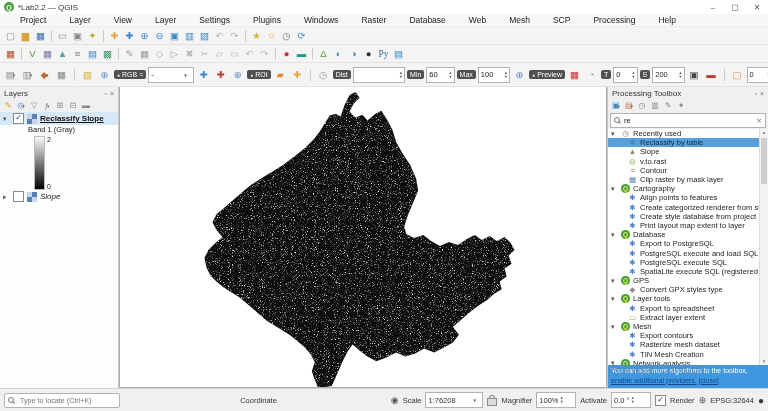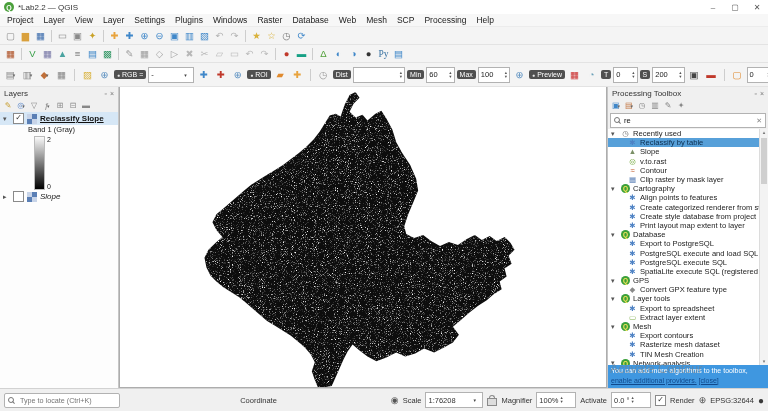--- a/index.html
+++ b/index.html
@@ -10,21 +10,21 @@
   
   .titlebar{height:14px;background:#ffffff;display:flex;align-items:center;padding-left:4px;gap:4px;flex:none;}
   .qlogo{width:10px;height:10px;border-radius:50%;background:#4ba03c;color:#fff;font-size:7px;font-weight:bold;
          display:flex;align-items:center;justify-content:center;}
   .title{font-size:8px;color:#333;}
   .win-controls{margin-left:auto;display:flex;}
   .win-controls span{width:22px;text-align:center;font-size:8px;color:#555;cursor:default;}
 
   
   .menubar{height:12px;background:#f7f7f7;display:flex;align-items:center;padding-left:2px;flex:none;border-bottom:1px solid #ececec;}
-  .menu-item{padding:0 5px;font-size:8.5px;color:#222;}
+  .menu-item{padding:0 5px;font-size:8.5px;color:#222;margin-left:13px;}
 
   
   .tbrow{display:flex;align-items:center;background:#f4f4f4;border-bottom:1px solid #e3e3e3;padding-left:3px;flex:none;}
   #tb1{height:17px;} #tb2{height:17px;} #tb3{height:23px;gap:2px;}
   .icon13{width:15px;height:14px;display:flex;align-items:center;justify-content:center;font-size:9.5px;flex:none;}
   .dd{font-size:5px;color:#666;margin-left:-2px;}
   .sep{width:1px;height:12px;background:#cdcdcd;margin:0 3px;flex:none;}
   .badge{background:#505050;color:#fff;font-size:7px;padding:1px 3px;border-radius:2px;display:flex;align-items:center;gap:2px;flex:none;}
   .badge .dot{font-size:5px;color:#e8e8e8;}
   .spin,.selectbox{display:flex;align-items:center;border:1px solid #b2b2b2;background:#fff;height:14px;font-size:7.5px;padding:0 2px;flex:none;}
@@ -585,21 +585,21 @@
             <span class="gicon" style="color: rgb(77, 130, 196);">✱</span>
             <span>SpatiaLite execute SQL (registered DB)</span>
           </div>
           <div class="trow group">
             <span class="caret">▾</span>
             <span class="qicon">Q</span>
             <span>GPS</span>
           </div>
           <div class="trow item">
             <span class="gicon" style="color: rgb(138, 138, 138);">◆</span>
-            <span>Convert GPX feature type</span>
+            <span>Convert GPX styles type</span>
           </div>
           <div class="trow group">
             <span class="caret">▾</span>
             <span class="qicon">Q</span>
             <span>Layer tools</span>
           </div>
           <div class="trow item">
             <span class="gicon" style="color: rgb(77, 130, 196);">✱</span>
             <span>Export to spreadsheet</span>
           </div>

